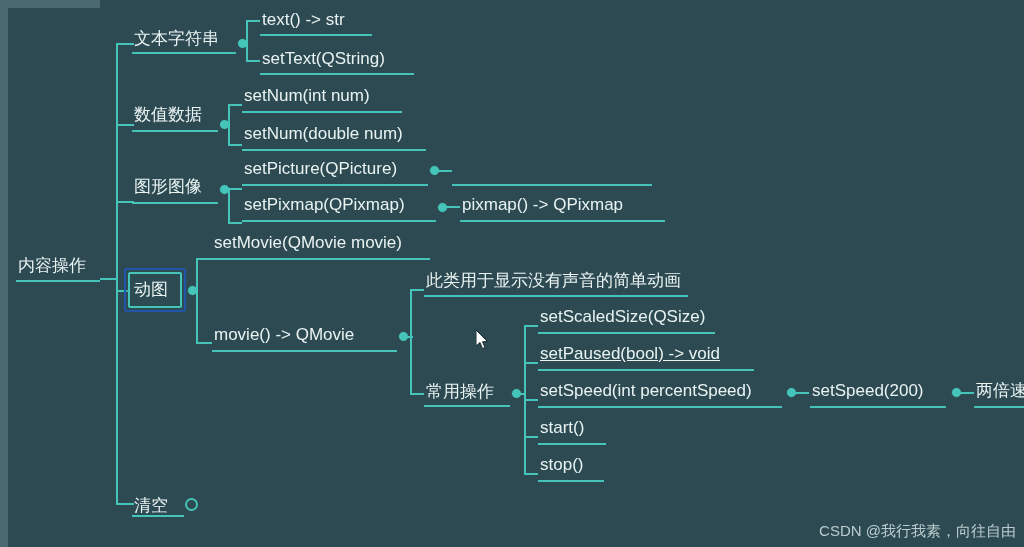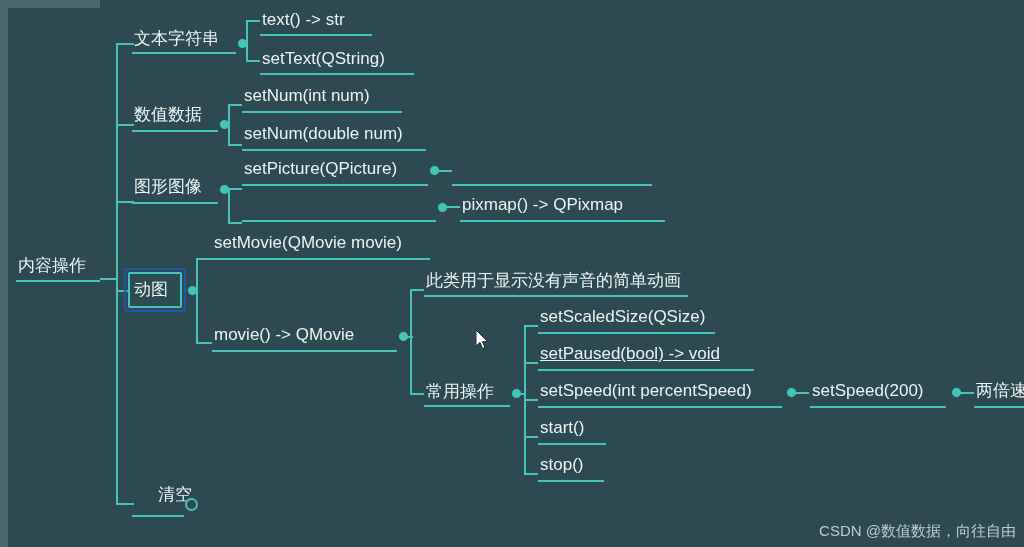--- a/index.html
+++ b/index.html
@@ -165,20 +165,21 @@
   <div class="conn v" style="left:228px; top:188px; height:34px;"></div>
 
   <div class="conn h" style="left:228px; top:188px; width:14px;"></div>
   <div class="node-label" style="left:244px; top:159px;">setPicture(QPicture)</div>
   <div class="underline" style="left:242px; top:184px; width:186px;"></div>
   <div class="dot" style="left:429px; top:165px;"></div>
   <div class="conn h" style="left:438px; top:170px; width:14px;"></div>
   <div class="underline" style="left:452px; top:184px; width:200px;"></div>
 
   <div class="conn h" style="left:228px; top:222px; width:14px;"></div>
+  <div class="node-label" style="left:244px; top:195px;">setPixmap(QPixmap)</div>
   <div class="underline" style="left:242px; top:220px; width:194px;"></div>
   <div class="dot" style="left:437px; top:202px;"></div>
   <div class="conn h" style="left:446px; top:206px; width:14px;"></div>
   <div class="node-label" style="left:462px; top:195px;">pixmap() -&gt; QPixmap</div>
   <div class="underline" style="left:460px; top:220px; width:205px;"></div>
 
   <div class="conn h" style="left:116px; top:290px; width:12px;"></div>
   <div class="selected-box" style="left:124px; top:268px; width:62px; height:44px;"></div>
   <div class="selected-inner" style="left:128px; top:272px; width:54px; height:36px;"></div>
   <div class="node-label cn" style="left:134px; top:280px;">动图</div>
@@ -231,24 +232,24 @@
 
   <div class="conn h" style="left:524px; top:436px; width:14px;"></div>
   <div class="node-label" style="left:540px; top:418px;">start()</div>
   <div class="underline" style="left:538px; top:443px; width:68px;"></div>
 
   <div class="conn h" style="left:524px; top:473px; width:14px;"></div>
   <div class="node-label" style="left:540px; top:455px;">stop()</div>
   <div class="underline" style="left:538px; top:480px; width:66px;"></div>
 
   <div class="conn h" style="left:116px; top:503px; width:18px;"></div>
-  <div class="node-label cn" style="left:134px; top:485px;margin-left:24px;">清空</div>
+  <div class="node-label cn" style="left:134px; top:496px;">清空</div>
   <div class="underline" style="left:132px; top:515px; width:52px;"></div>
   <div class="dot hollow plus" style="left:185px; top:498px;"></div>
 
   <div class="cursor" style="left:476px; top:330px;">
     <svg width="14" height="20" viewBox="0 0 14 20">
       <polygon points="0,0 0,16 4,12.5 6.5,18.5 9,17.5 6.5,11.8 11.5,11.5" fill="#ffffff" stroke="#1b2b30" stroke-width="1"></polygon>
     </svg>
   </div>
 
-  <div class="watermark">CSDN @数值数据，向往自由</div>
+  <div class="watermark">CSDN @我行我素，向往自由</div>
 </div>
 
 </body></html>

